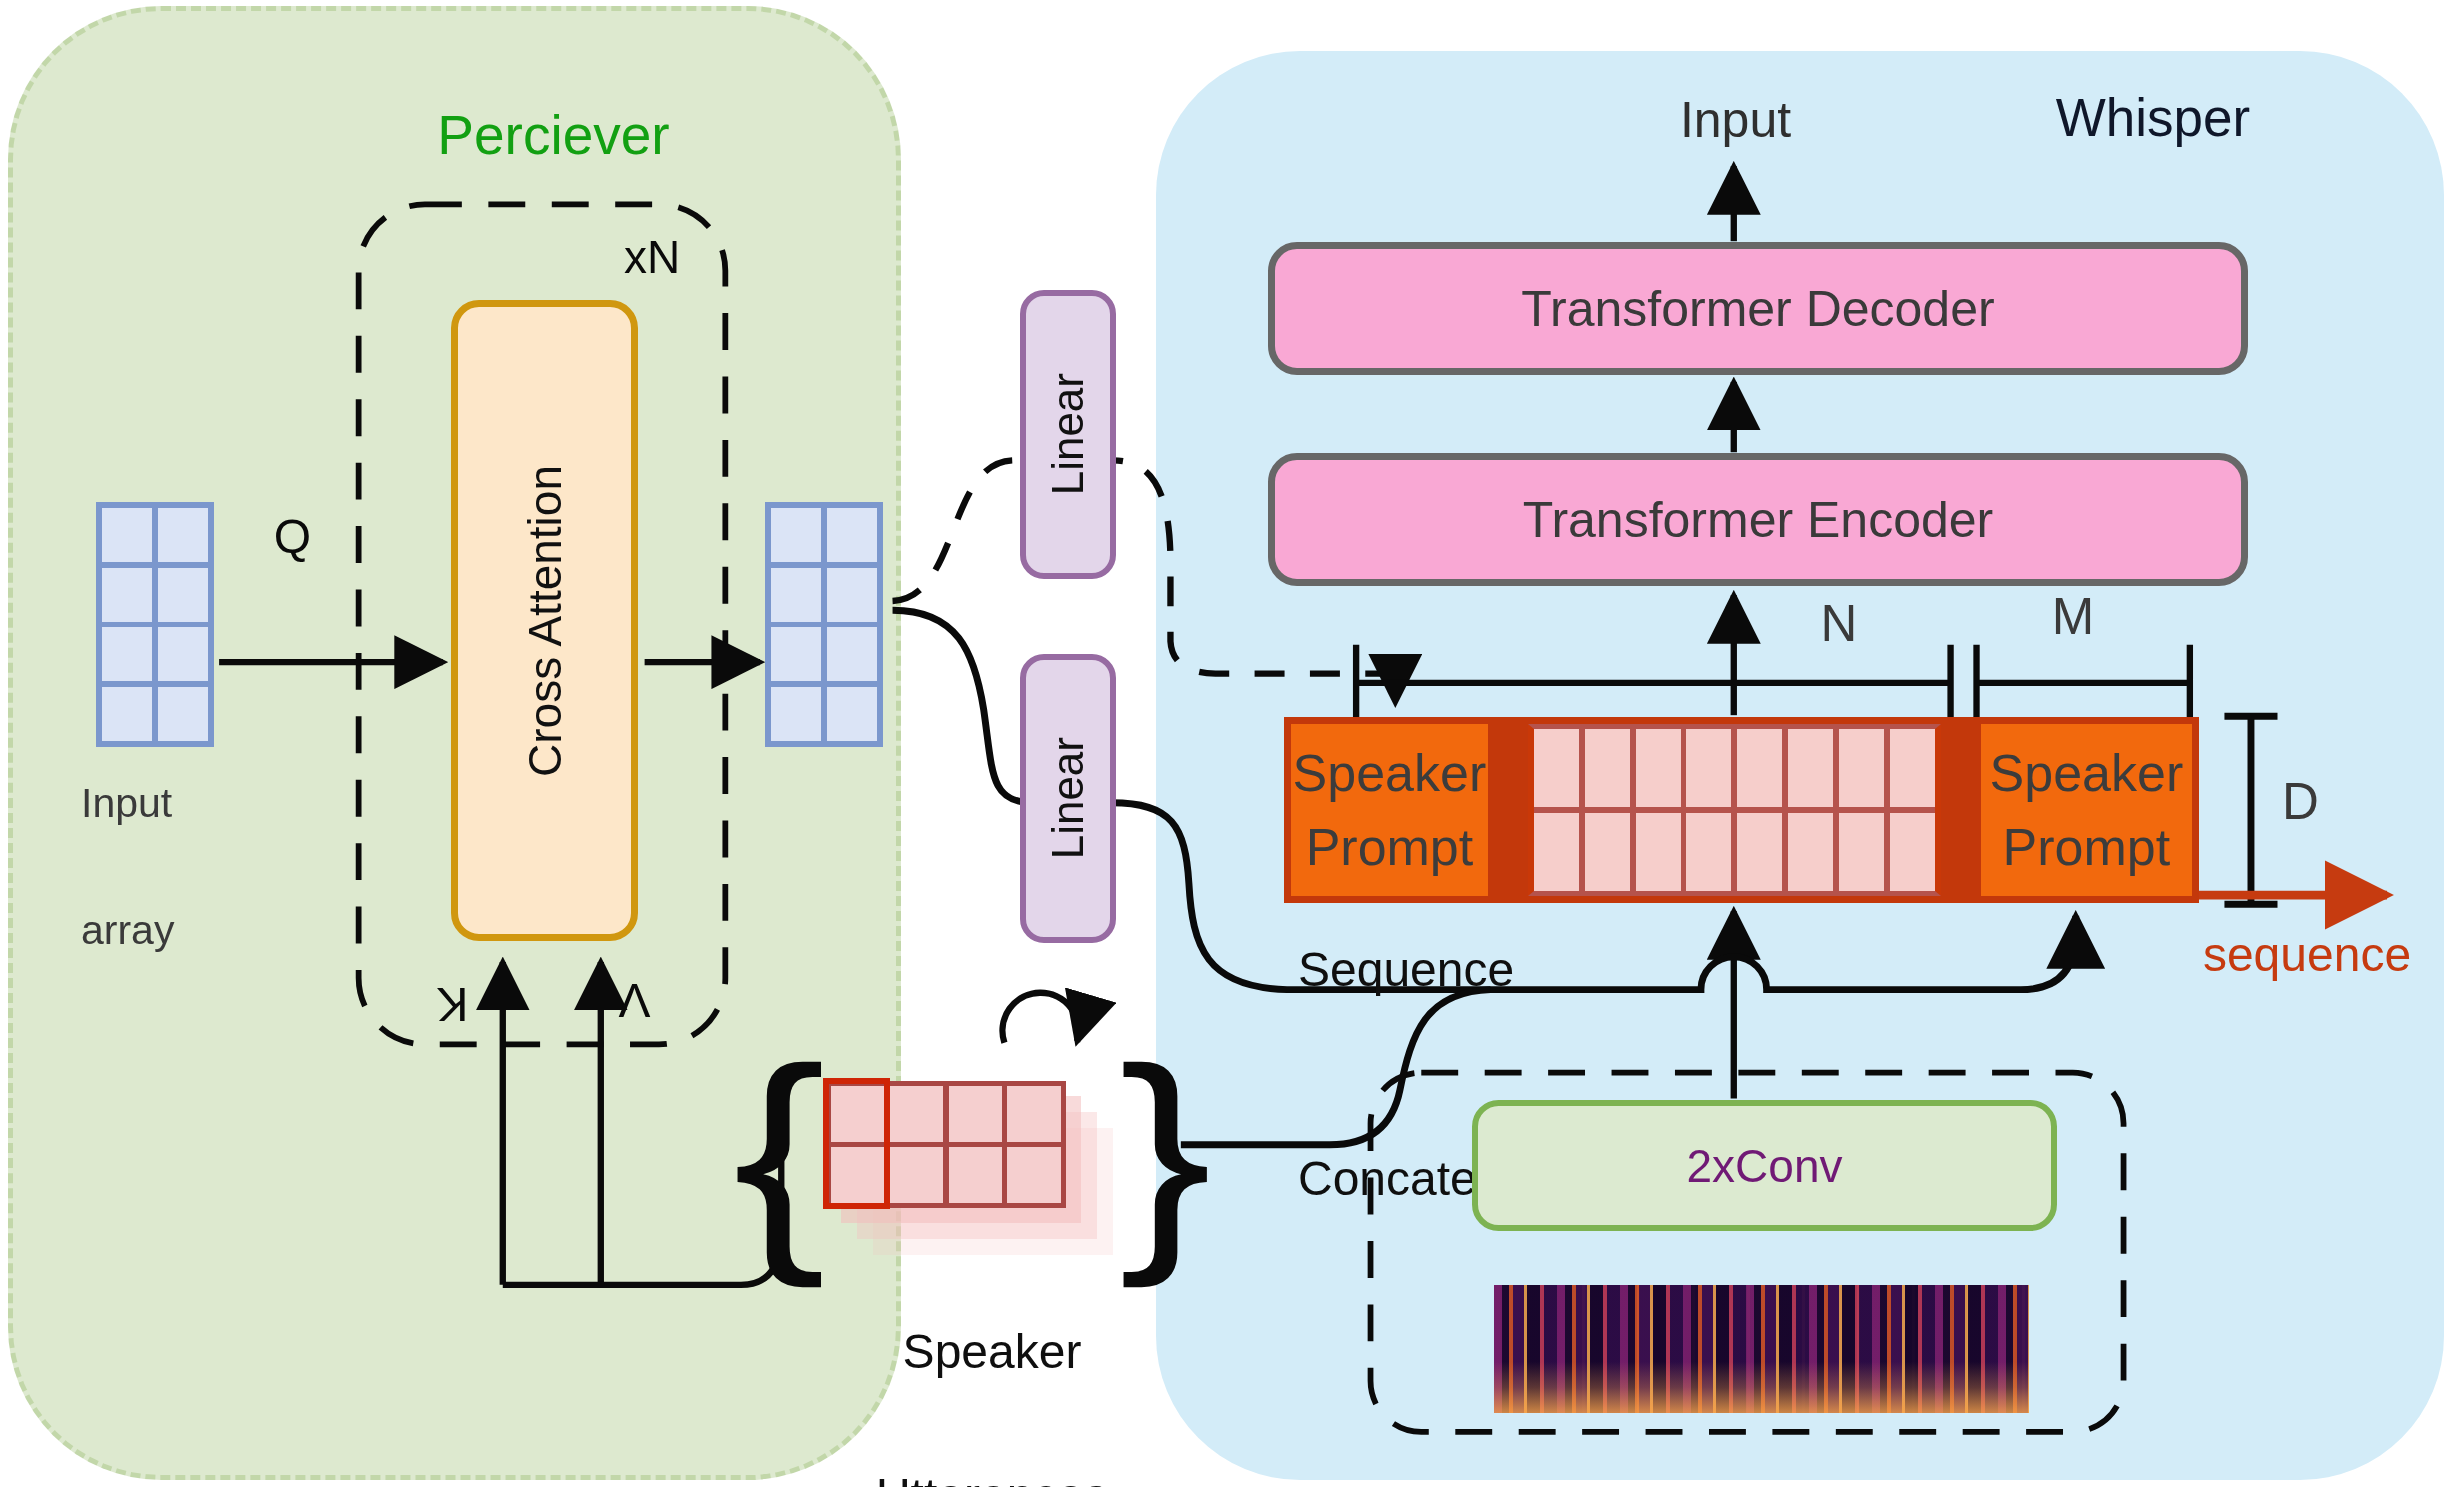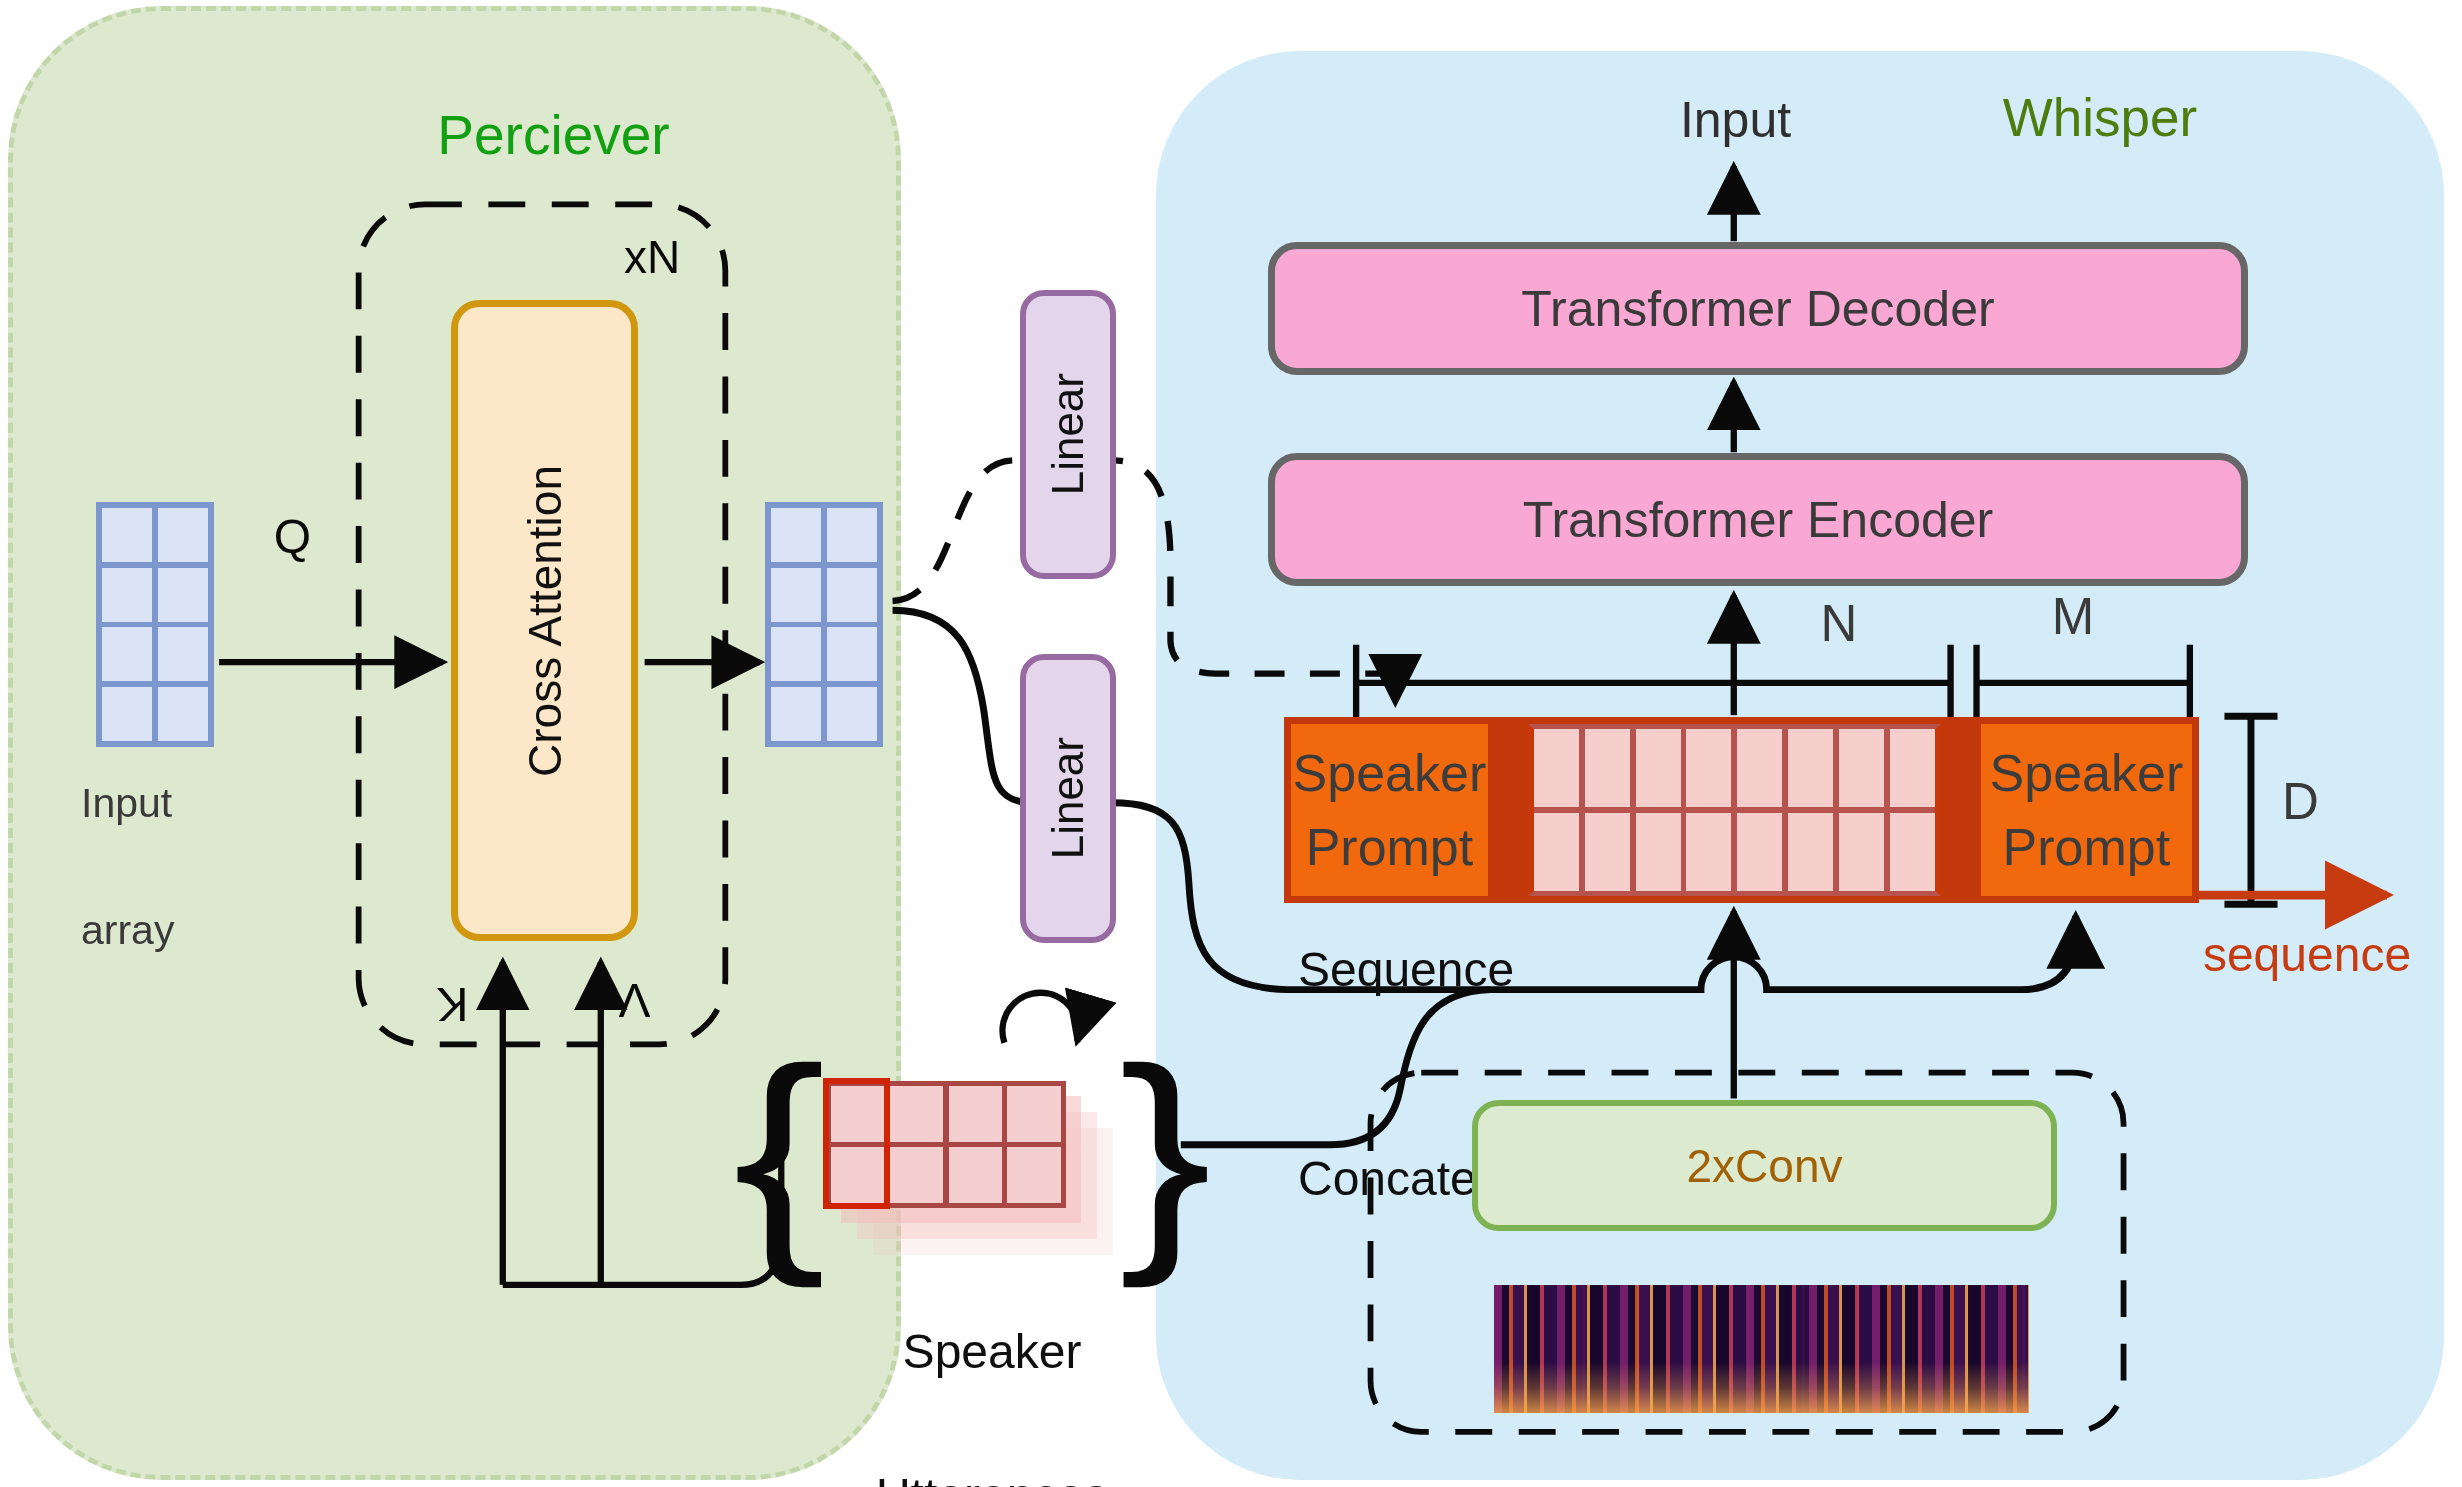--- a/index.html
+++ b/index.html
@@ -37,21 +37,21 @@
   .graybox{
     left:1268px;width:980px;height:133px;
     background:#f9a8d4;border:7px solid #676767;border-radius:29px;
     font-size:50px;color:#3a3a3a;
   }
   .decoder{top:242px;}
   .encoder{top:453px;}
   .convbox{
     left:1472px;top:1100px;width:585px;height:131px;
     background:#dcead0;border:6.3px solid #7db352;border-radius:26.5px;
-    font-size:46px;color:#a16207;
+    font-size:46px;color:#701a75;
   }
 
   
   .bluegrid{
     width:118px;height:245px;border:6.3px solid #7b97cd;background:#7b97cd;
     display:grid;grid-template-columns:1fr 1fr;grid-template-rows:repeat(4,1fr);gap:5.8px;
   }
   .bluegrid div{background:#dbe4f6;}
   .grid-in{left:96px;top:502px;}
   .grid-out{left:765px;top:502px;}
@@ -103,21 +103,21 @@
         rgba(250,172,82,.85) 30px 33px, rgba(24,6,44,.95) 33px 46px,
         rgba(202,62,92,.85) 46px 50px, rgba(46,12,72,.9) 50px 63px),
       repeating-linear-gradient(90deg,
         rgba(0,0,0,0) 0 26px, rgba(10,2,20,.8) 26px 33px,
         rgba(246,130,60,.35) 33px 36px, rgba(0,0,0,0) 36px 55px);
   }
 
   
   .lbl{white-space:pre-line;}
   .t-perciever{left:346px;top:103px;width:415px;font-size:55px;color:#12a012;text-align:center;}
-  .t-whisper{left:1933px;top:87px;width:334px;font-size:53px;color:#4d7c0f;text-align:center;}
+  .t-whisper{left:1986px;top:87px;width:334px;font-size:53px;color:#0f172a;text-align:center;}
   .t-text{left:1626px;top:91px;width:219px;font-size:50px;color:#2f2f2f;text-align:center;}
   .t-xn{left:600px;top:230px;width:104px;font-size:46px;color:#0a0a0a;text-align:center;}
   .t-q{left:258px;top:509px;width:69px;font-size:48px;color:#0a0a0a;text-align:center;}
   .t-k{left:421px;top:977px;width:63px;font-size:48px;color:#0a0a0a;text-align:center;transform:rotate(180deg);}
   .t-v{left:603px;top:973px;width:63px;font-size:48px;color:#0a0a0a;text-align:center;transform:rotate(180deg);}
   .t-inputarray{left:81px;top:772px;width:219px;font-size:41px;color:#3a3a3a;line-height:1.55;}
   .t-n{left:1793px;top:594px;width:92px;font-size:51px;color:#3a3a3a;text-align:center;}
   .t-m{left:2027px;top:587px;width:92px;font-size:51px;color:#3a3a3a;text-align:center;}
   .t-d{left:2282px;top:772px;width:81px;font-size:51px;color:#3a3a3a;}
   .t-seqconcat{left:1298px;top:918px;width:404px;font-size:48px;color:#0f0f0f;line-height:2.18;}

